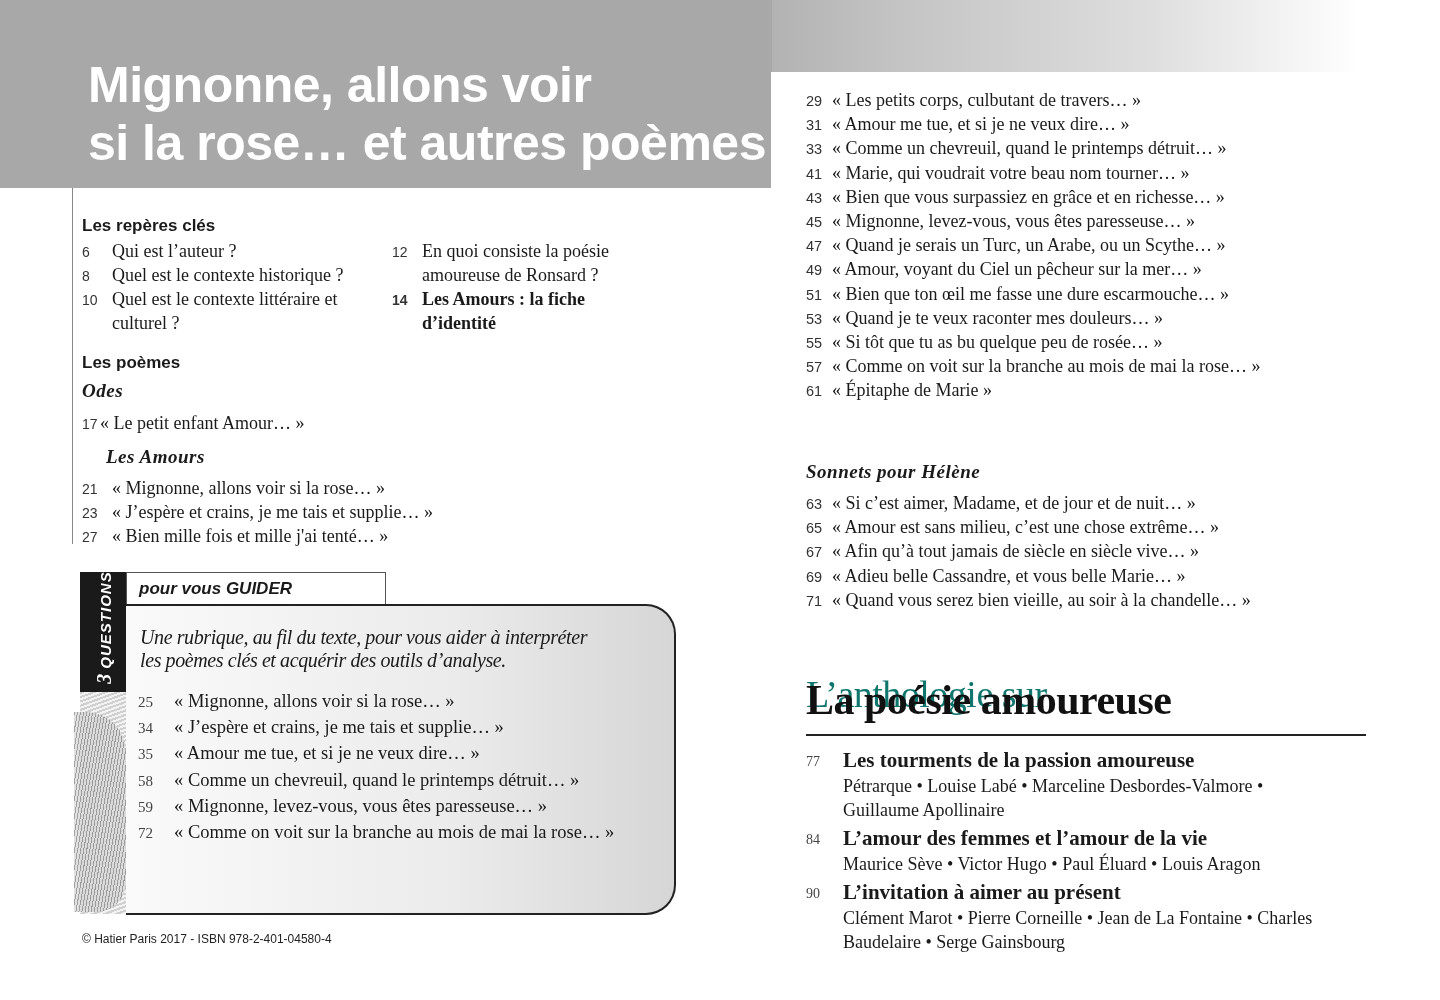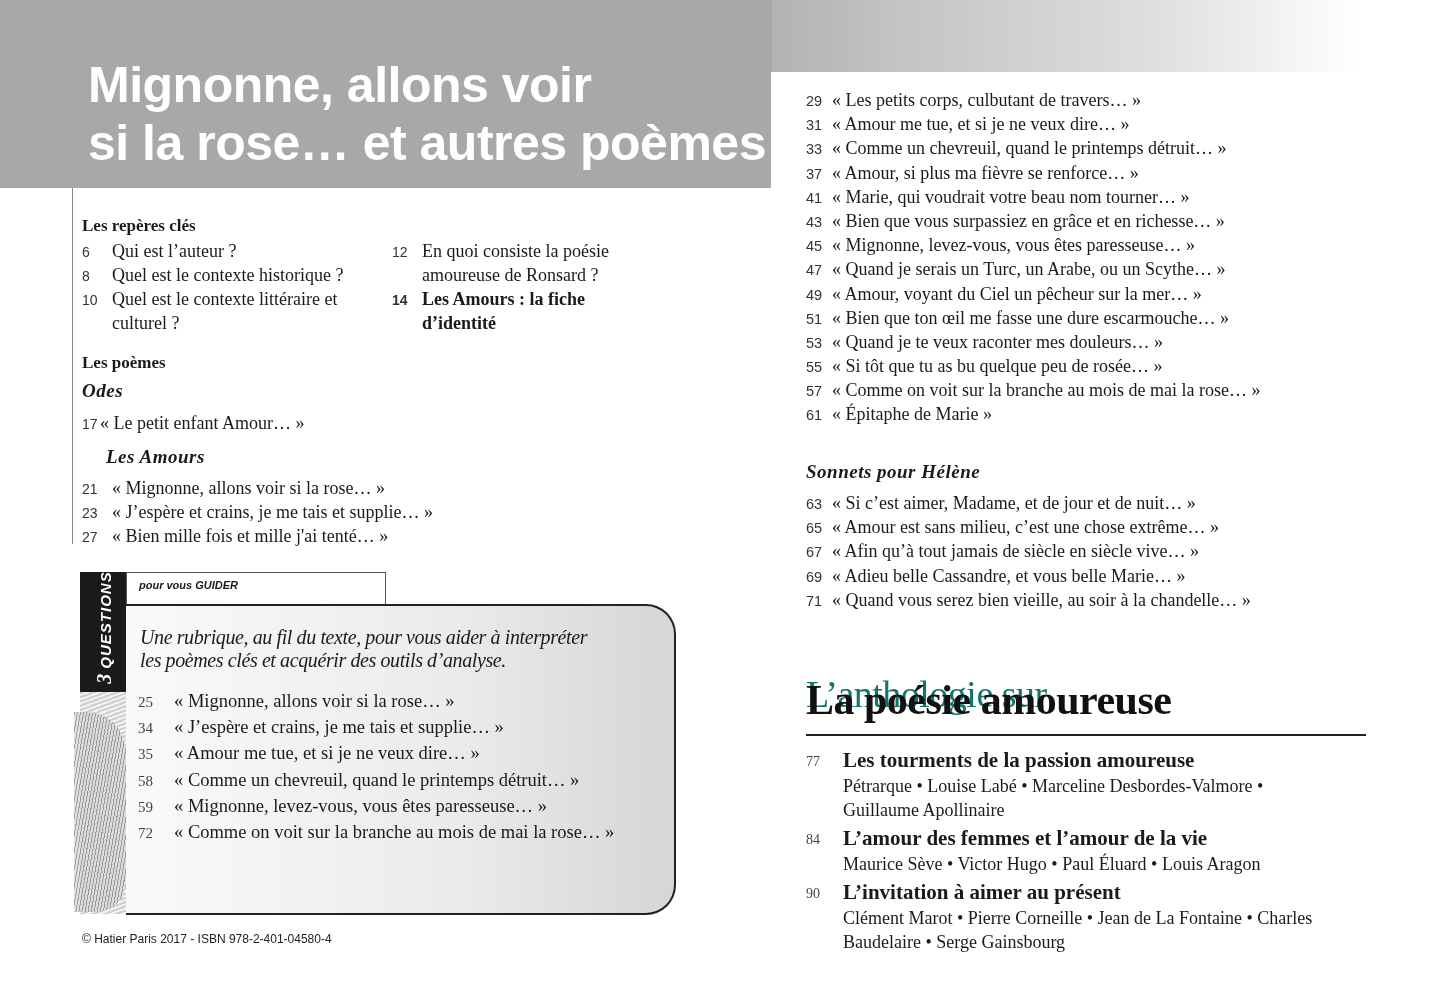--- a/index.html
+++ b/index.html
@@ -4,41 +4,41 @@
 <style>
   html, body { margin:0; padding:0; }
   body { width:1440px; height:1000px; background:#fff; position:relative; overflow:hidden; font-family:"Liberation Serif", serif; color:#1a1a1a; }
   .band { position:absolute; left:0; top:0; width:1440px; height:188px;
     background: linear-gradient(to right, #a9a9a9 0px, #ababab 720px, #c4c4c4 900px, #dedede 1150px, #ffffff 1360px); }
   .band-left { position:absolute; left:0; top:0; width:772px; height:188px; background:#a8a8a8; }
   .right-card { position:absolute; left:771px; top:72px; width:669px; height:928px; background:#fff; }
   .main-title { position:absolute; left:88px; top:56px; margin:0; color:#fff; font-family:Liberation Sans, sans-serif; font-weight:bold; font-size:50px; line-height:58px; letter-spacing:-0.5px; }
   .vline { position:absolute; left:72px; top:188px; width:1px; height:356px; background:#888; }
 
-  .sec-head { position:absolute; font-family:Liberation Serif, serif; font-weight:bold; font-size:17px; color:#1a1a1a; }
+  .sec-head { position:absolute; font-family:Liberation Sans, sans-serif; font-weight:bold; font-size:17px; color:#1a1a1a; }
   .sub-head { position:absolute; font-style:italic; font-weight:bold; font-size:19px; letter-spacing:0.5px; }
   .entry { position:absolute; font-size:18px; line-height:24px; white-space:nowrap; }
   .entry .num { display:inline-block; font-family:"Liberation Sans", sans-serif; font-size:14px; color:#333; }
   .entry .txt { display:inline-block; vertical-align:top; white-space:normal; }
 
   .col1 .num { width:30px; }
   .col2 .num { width:30px; }
   .list-right { position:absolute; left:806px; top:88px; }
   .list-right .row { height:24.2px; font-size:18px; line-height:24px; white-space:nowrap; }
   .list-right .num { display:inline-block; width:26px; font-family:"Liberation Sans", sans-serif; font-size:14.5px; color:#333; }
 
   .q-box { position:absolute; left:80px; top:572px; width:596px; height:340px; }
   .q-side { position:absolute; left:0; top:0; width:46px; height:120px; background:#1a1a1a; }
   .q-side-label { position:absolute; left:-34px; top:44px; transform:rotate(-90deg); color:#fff; font-family:"Liberation Sans", sans-serif; font-style:italic; font-weight:bold; font-size:15px; letter-spacing:1px; width:116px; text-align:center; }
   .q-side-label .three { font-family:"Liberation Serif", serif; font-size:20px; margin-right:4px; }
   .q-portrait { position:absolute; left:0; top:120px; width:46px; height:222px;
     background: repeating-linear-gradient(160deg, #cfcfcf 0 2px, #f2f2f2 2px 4px); }
   .q-portrait .face { position:absolute; left:-6px; top:20px; width:52px; height:200px; border-radius:0 40px 30px 0; background:repeating-linear-gradient(100deg,#8a8a8a 0 1px,#d9d9d9 1px 3px); opacity:0.8; }
   .q-tab { position:absolute; left:46px; top:0; width:258px; height:32px; border:1px solid #555; border-bottom:none; background:#fff; }
-  .q-tab-text { position:absolute; left:12px; top:6px; font-family:"Liberation Sans", sans-serif; font-style:italic; font-weight:bold; font-size:11px; }
+  .q-tab-text { position:absolute; left:12px; top:6px; font-family:"Liberation Sans", sans-serif; font-style:italic; font-weight:bold; font-size:17px; }
   .q-panel { position:absolute; left:46px; top:32px; width:548px; height:307px; border:2px solid #222; border-left:none; border-radius:0 30px 30px 0;
     background: linear-gradient(to right, #fafafa 0%, #ebebeb 60%, #d6d6d6 100%); }
   .q-desc { position:absolute; left:14px; top:20px; font-style:italic; font-size:20px; line-height:23px; letter-spacing:-0.4px; }
   .q-list { position:absolute; left:12px; top:82px; }
   .q-list .row { height:26.2px; font-size:18.5px; line-height:26px; white-space:nowrap; }
   .q-list .num { display:inline-block; width:36px; font-size:15px; color:#444; }
 
   .footer { position:absolute; left:82px; top:932px; font-family:"Liberation Sans", sans-serif; font-size:12px; color:#222; }
 
   .antho-pre { position:absolute; left:806px; top:672px; font-size:38px; color:#0f766e; letter-spacing:-0.5px; }
@@ -96,21 +96,20 @@
   <span class="num" style="width:30px;">23</span><span class="txt">« J’espère et crains, je me tais et supplie… »</span>
 </div>
 <div class="entry" style="left:82px; top:524px;">
   <span class="num" style="width:30px;">27</span><span class="txt">« Bien mille fois et mille j'ai tenté… »</span>
 </div>
 
 <div class="list-right">
   <div class="row"><span class="num">29</span><span>« Les petits corps, culbutant de travers… »</span></div>
   <div class="row"><span class="num">31</span><span>« Amour me tue, et si je ne veux dire… »</span></div>
   <div class="row"><span class="num">33</span><span>« Comme un chevreuil, quand le printemps détruit… »</span></div>
-  <div class="row"><span class="num">37</span><span>« Amour, si plus ma fièvre se renforce… »</span></div>
   <div class="row"><span class="num">41</span><span>« Marie, qui voudrait votre beau nom tourner… »</span></div>
   <div class="row"><span class="num">43</span><span>« Bien que vous surpassiez en grâce et en richesse… »</span></div>
   <div class="row"><span class="num">45</span><span>« Mignonne, levez-vous, vous êtes paresseuse… »</span></div>
   <div class="row"><span class="num">47</span><span>« Quand je serais un Turc, un Arabe, ou un Scythe… »</span></div>
   <div class="row"><span class="num">49</span><span>« Amour, voyant du Ciel un pêcheur sur la mer… »</span></div>
   <div class="row"><span class="num">51</span><span>« Bien que ton œil me fasse une dure escarmouche… »</span></div>
   <div class="row"><span class="num">53</span><span>« Quand je te veux raconter mes douleurs… »</span></div>
   <div class="row"><span class="num">55</span><span>« Si tôt que tu as bu quelque peu de rosée… »</span></div>
   <div class="row"><span class="num">57</span><span>« Comme on voit sur la branche au mois de mai la rose… »</span></div>
   <div class="row"><span class="num">61</span><span>« Épitaphe de Marie »</span></div>

